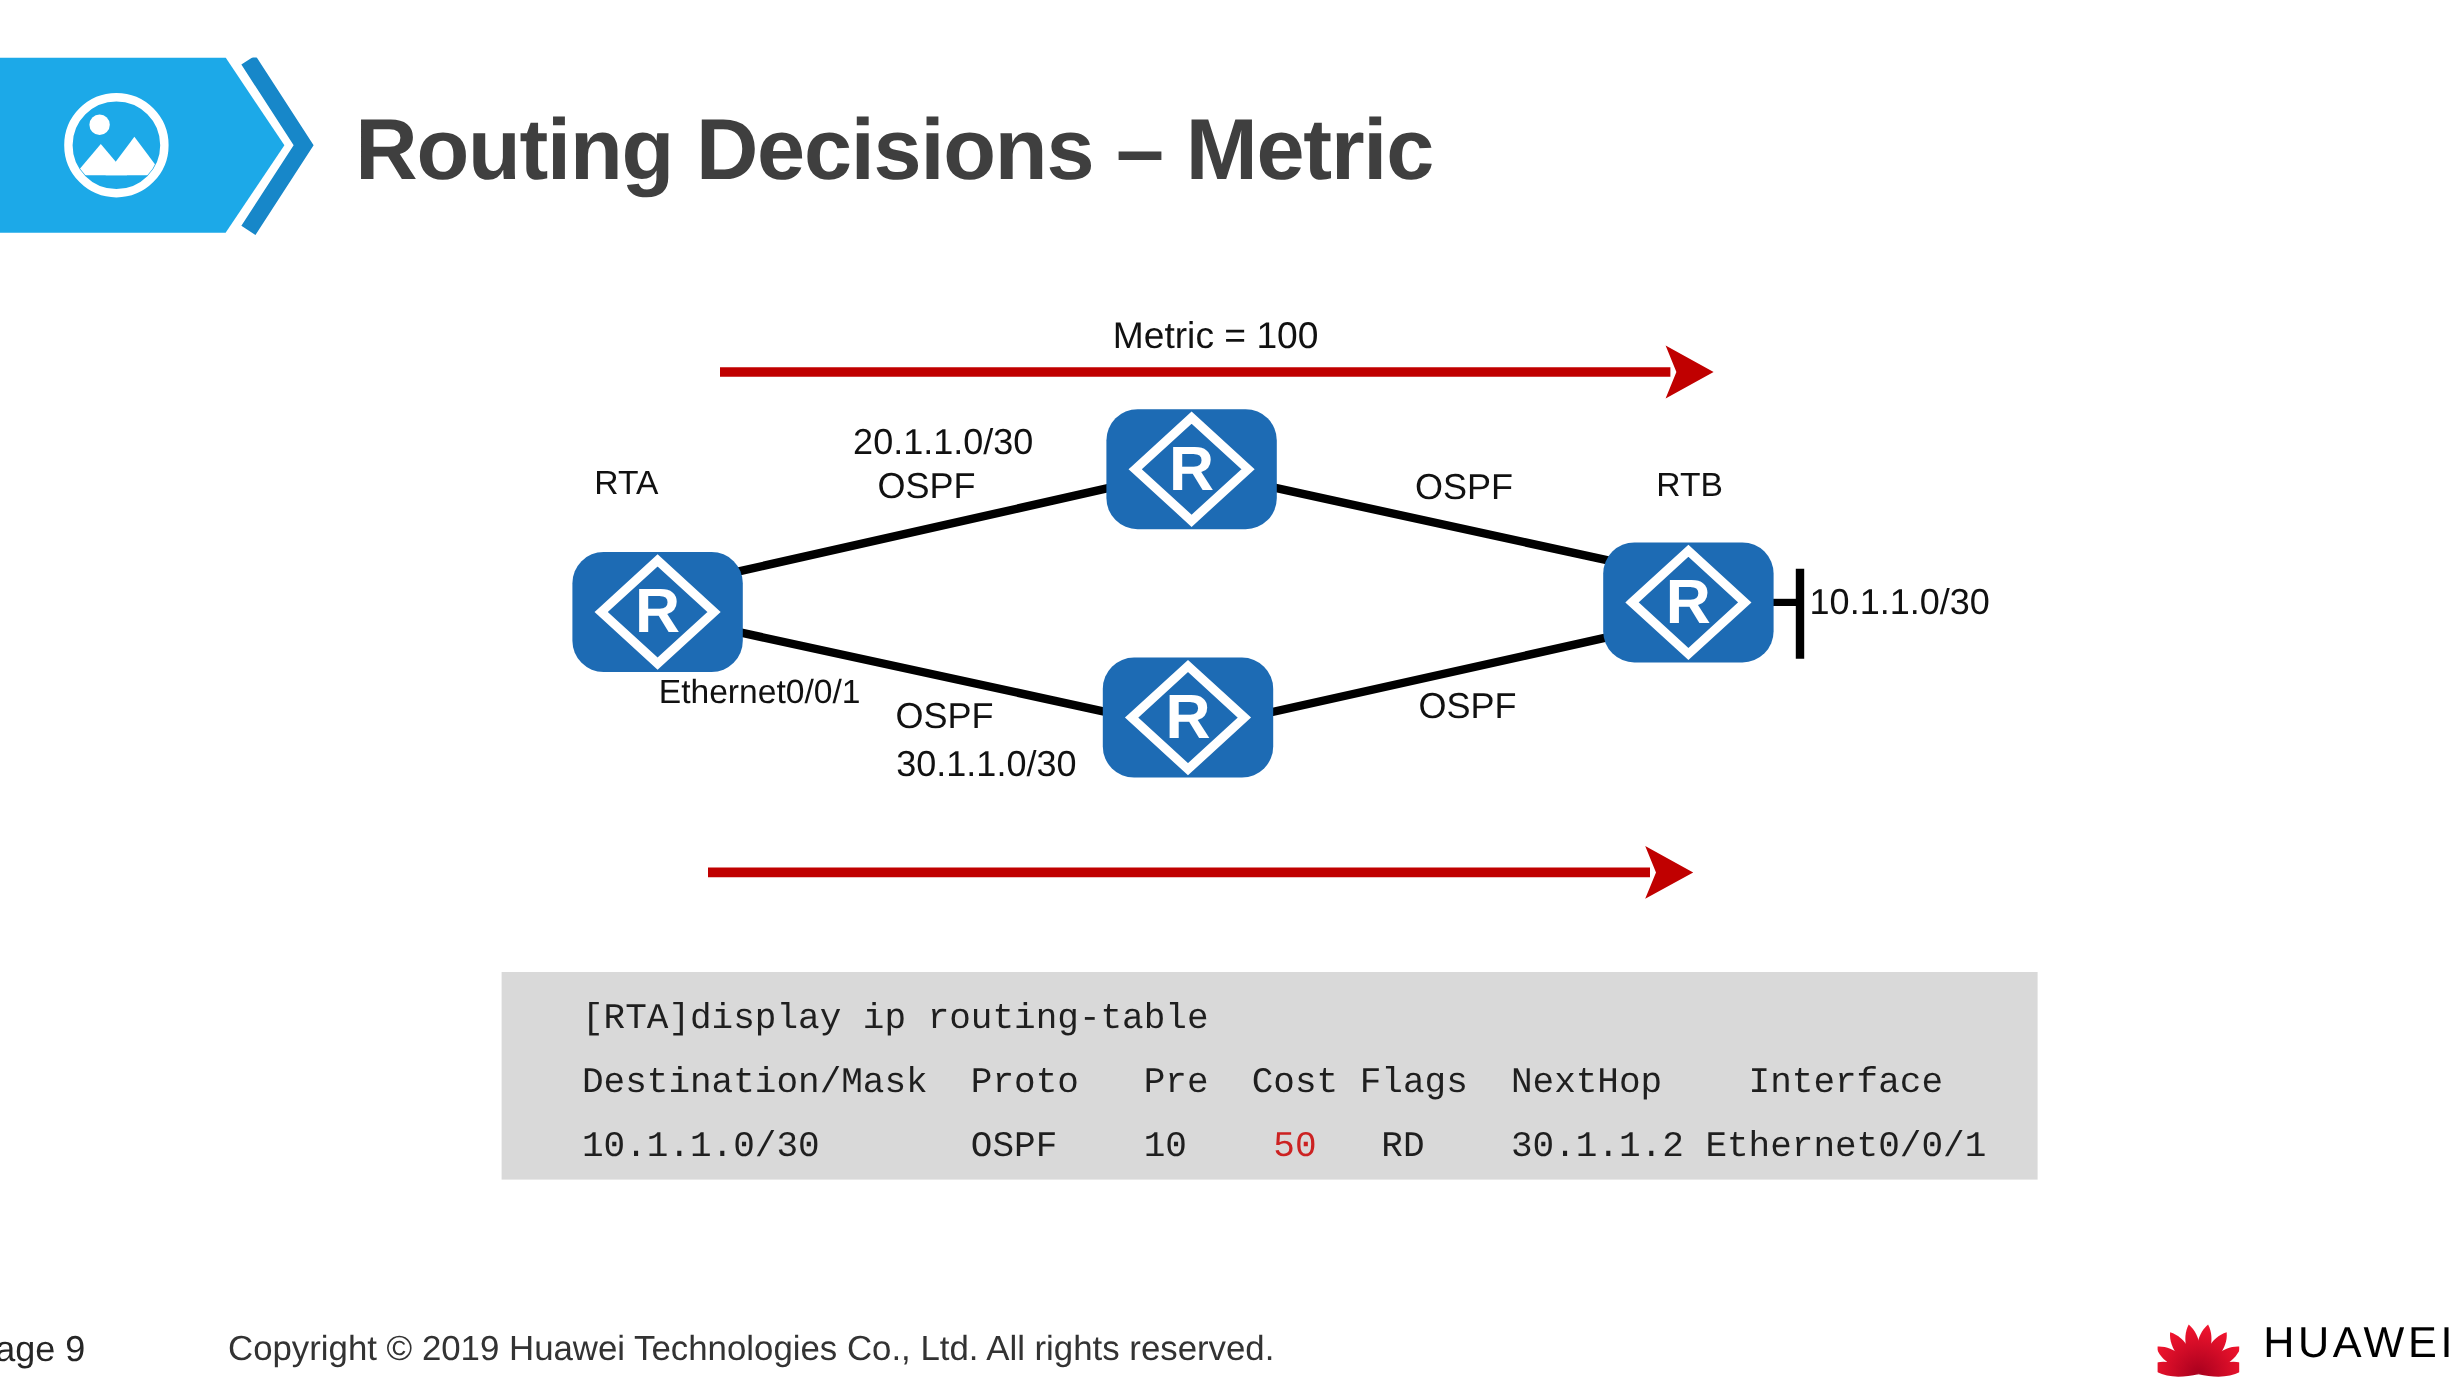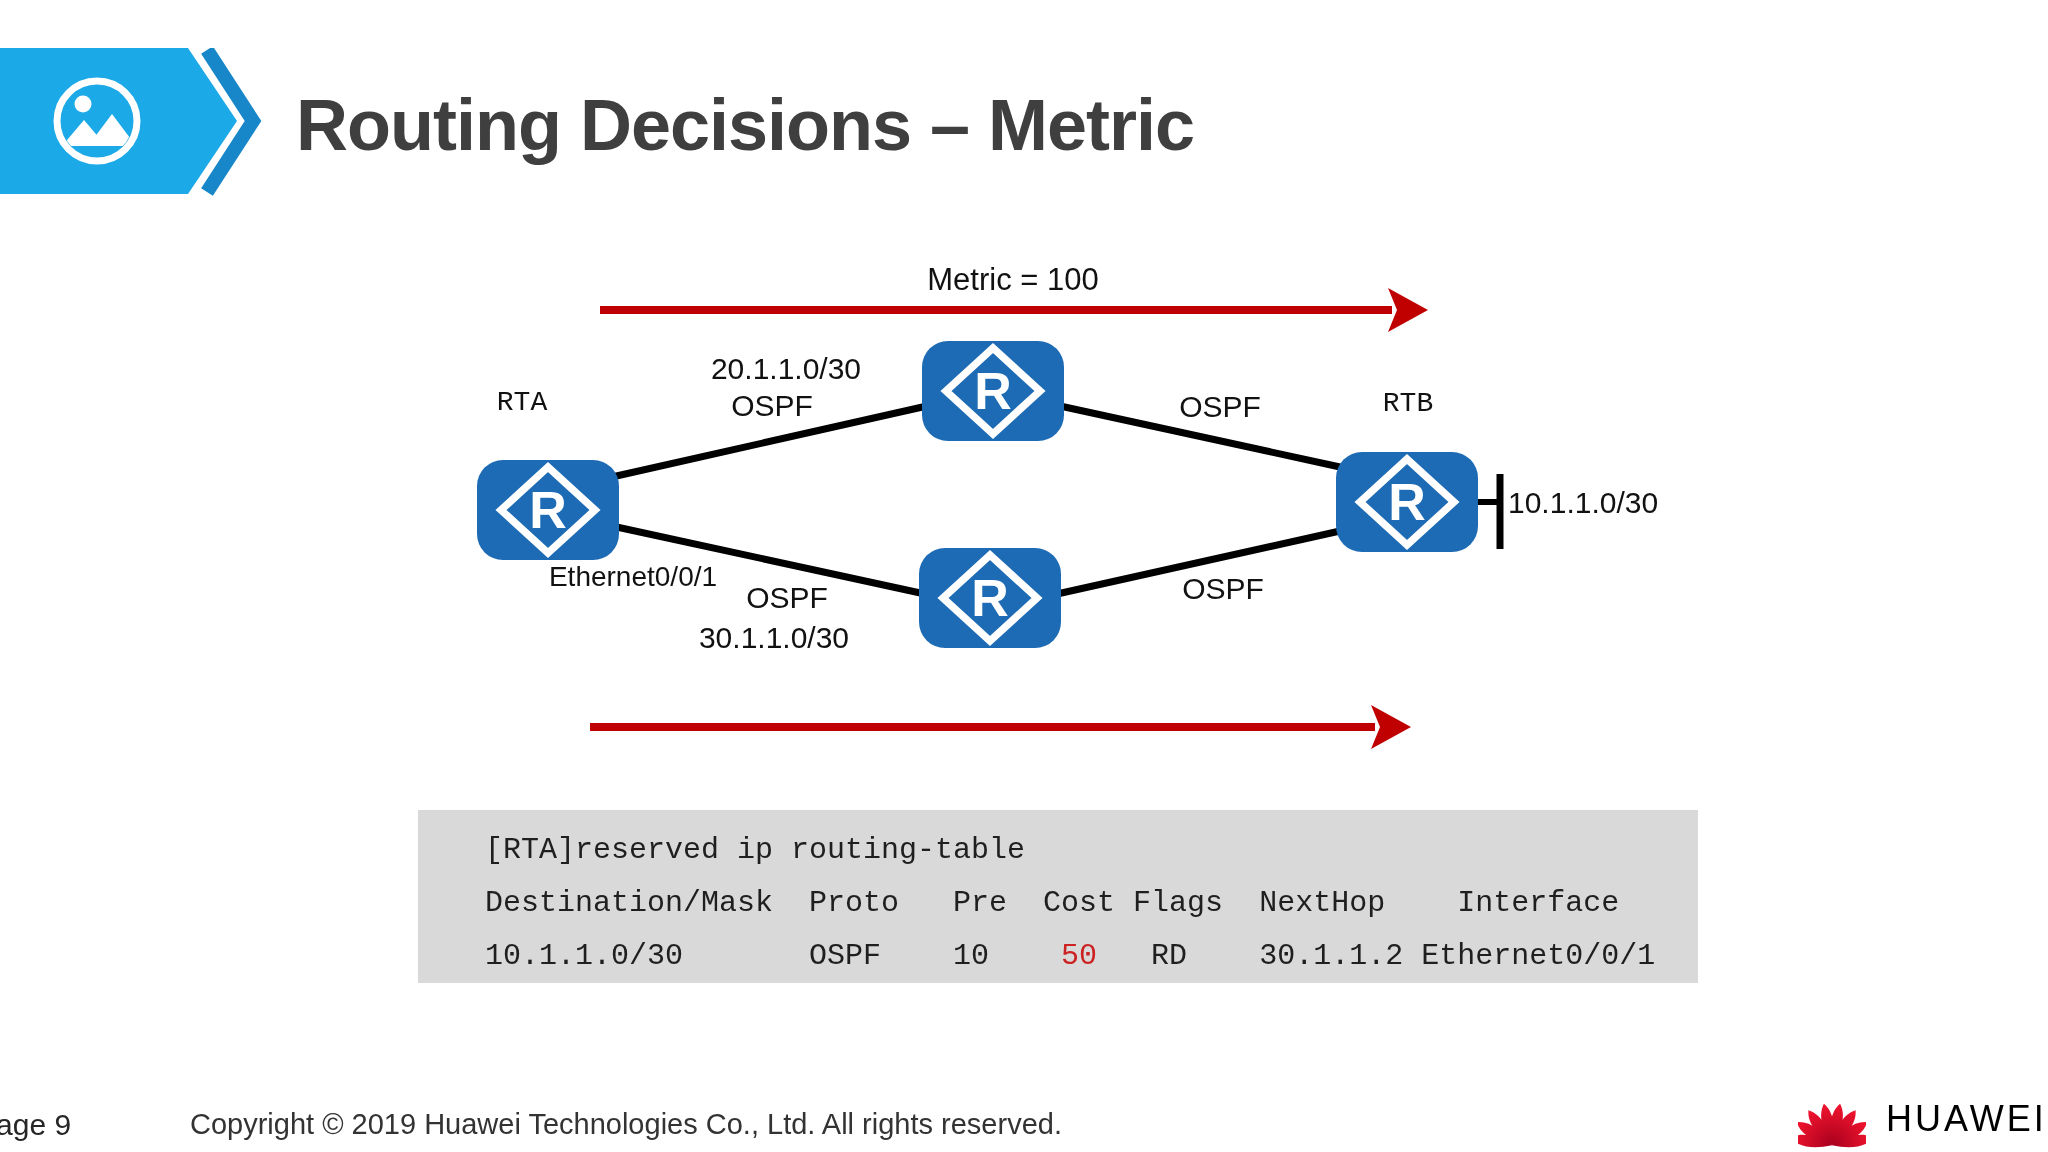--- a/index.html
+++ b/index.html
@@ -9,21 +9,21 @@
 
   
   .banner{position:absolute;left:0;top:48px;width:280px;height:150px;}
   .page-title{position:absolute;left:296px;top:84px;font-size:72px;font-weight:700;
               color:var(--title-gray);letter-spacing:-1px;white-space:nowrap;}
 
   
   .dlabel{position:absolute;white-space:nowrap;text-align:center;color:#111;}
   .lab-metric{font-size:31px;width:320px;}
   .lab-net{font-size:30px;width:260px;}
-  .lab-name{font-size:28px;width:160px;font-family:Liberation Mono, monospace;}
+  .lab-name{font-size:28px;width:160px;}
   .lab-eth{font-size:28px;width:260px;}
   .lab-net10{font-size:30px;text-align:center;}
 
   .diagram-svg{position:absolute;left:0;top:0;width:2048px;height:1152px;}
   .link{stroke:#000;stroke-width:7;stroke-linecap:round;}
   .redline{stroke:var(--arrow-red);stroke-width:8;}
   .redhead{fill:var(--arrow-red);}
   .router-box{fill:var(--router-blue);}
   .router-diamond{fill:none;stroke:#fff;stroke-width:7.5;stroke-linejoin:miter;}
   .router-r{fill:#fff;font-family:"Liberation Sans",sans-serif;font-size:52px;font-weight:600;}
@@ -113,25 +113,25 @@
 
   <div class="dlabel lab-metric" style="left:853px;top:262px;">Metric = 100</div>
   <div class="dlabel lab-net" style="left:656px;top:352px;">20.1.1.0/30</div>
   <div class="dlabel lab-net" style="left:642px;top:389px;">OSPF</div>
   <div class="dlabel lab-name" style="left:442px;top:387px;">RTA</div>
   <div class="dlabel lab-net" style="left:1090px;top:390px;">OSPF</div>
   <div class="dlabel lab-name" style="left:1328px;top:388px;">RTB</div>
   <div class="dlabel lab-net10" style="left:1508px;top:486px;">10.1.1.0/30</div>
   <div class="dlabel lab-eth" style="left:503px;top:561px;">Ethernet0/0/1</div>
   <div class="dlabel lab-net" style="left:657px;top:581px;">OSPF</div>
-  <div class="dlabel lab-net" style="left:644px;top:621px;">30.1.1.0/30</div>
+  <div class="dlabel lab-net" style="left:692px;top:621px;">30.1.1.0/30</div>
   <div class="dlabel lab-net" style="left:1093px;top:572px;">OSPF</div>
 
   <div class="terminal">
-    <div class="tline">[RTA]reserved ip routing-table</div>
+    <div class="tline">[RTA]display ip routing-table</div>
     <div class="tline">Destination/Mask  Proto   Pre  Cost Flags  NextHop    Interface</div>
     <div class="tline"><span>10.1.1.0/30       OSPF    10    </span><span class="cost-red">50</span><span>   RD    30.1.1.2 Ethernet0/0/1</span></div>
   </div>
 
   <div class="page-number">Page 9</div>
   <div class="copyright">Copyright © 2019 Huawei Technologies Co., Ltd. All rights reserved.</div>
 
   <div class="logo">
     <svg width="68" height="60" viewBox="0 0 100 88">
       <defs>

